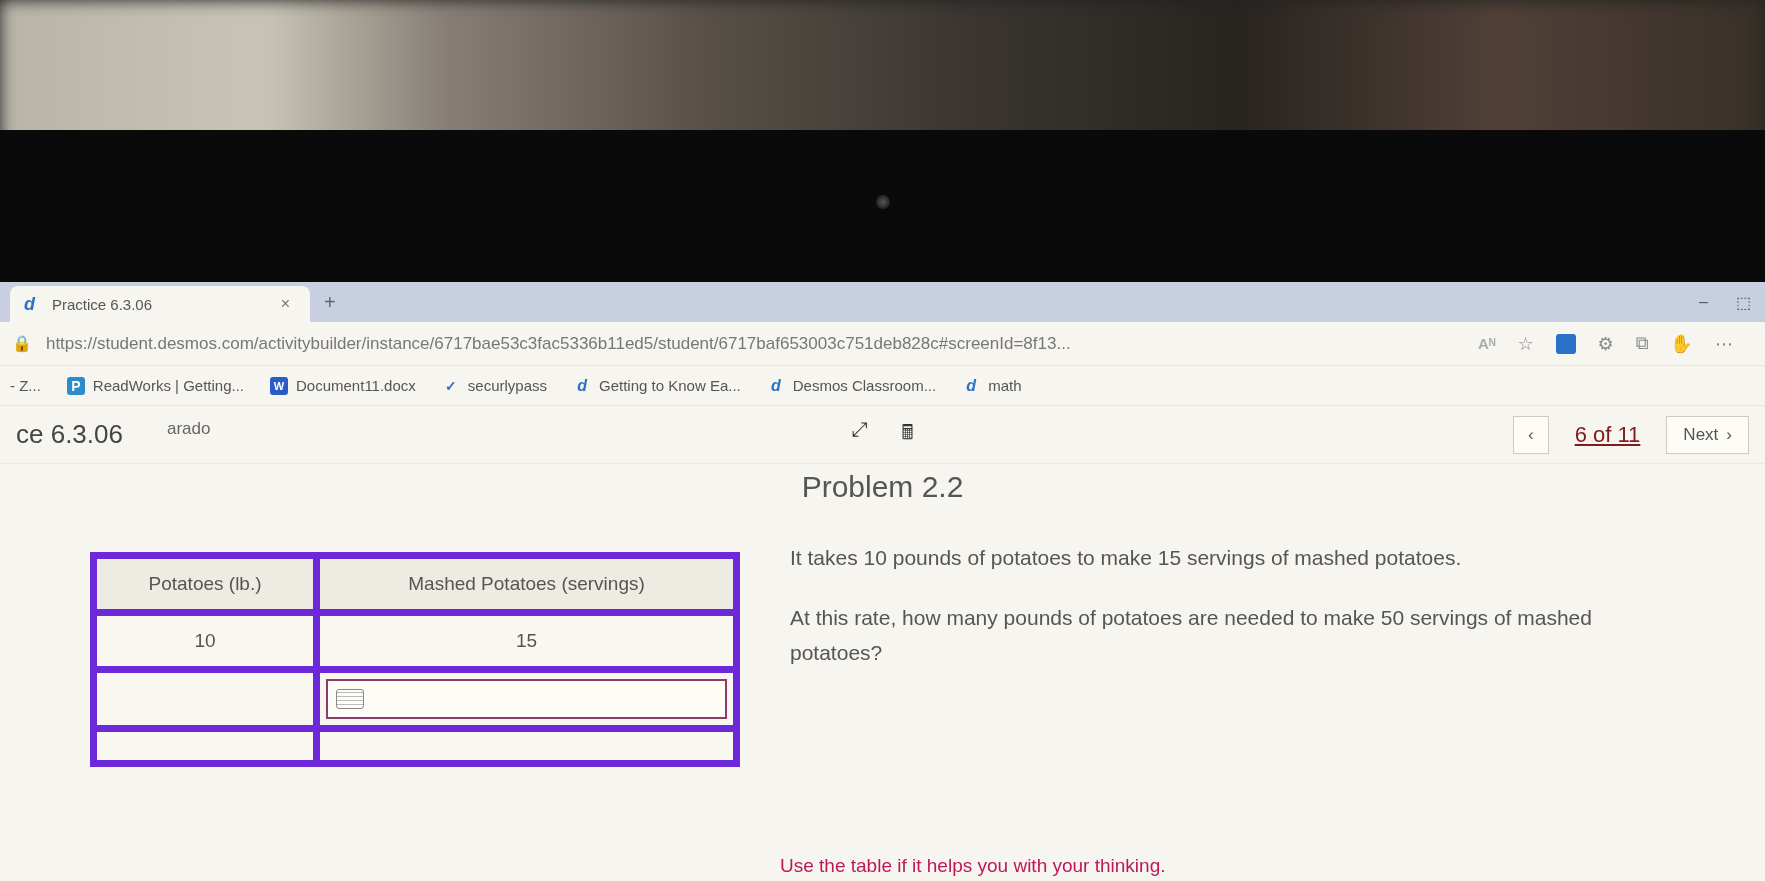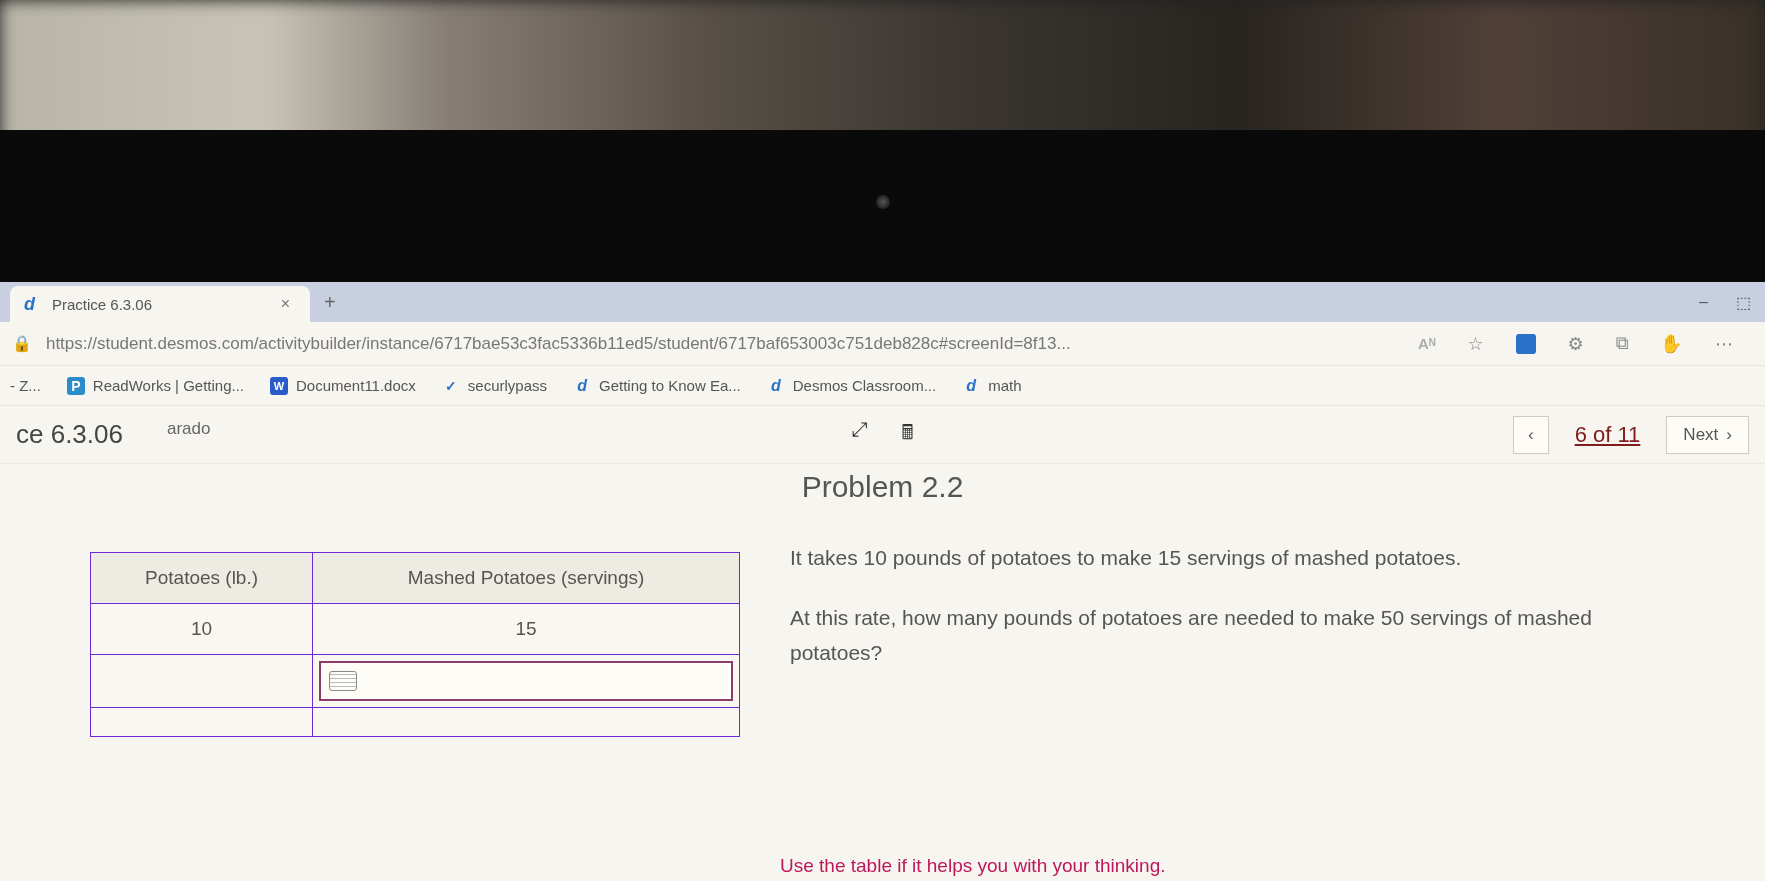--- a/index.html
+++ b/index.html
@@ -71,21 +71,21 @@
     height: 44px;
     background: #f7f5ef;
     display: flex;
     align-items: center;
     padding: 0 12px;
     gap: 14px;
     border-bottom: 1px solid #e8e5dc;
   }
   .site-icon { color: #888; font-size: 16px; }
   .url-text { flex: 1; font-size: 17px; color: #777; white-space: nowrap; overflow: hidden; text-overflow: ellipsis; }
-  .url-actions { display: flex; gap: 32px; align-items: center; color: #888; font-size: 18px; padding-right: 20px; }
+  .url-actions { display: flex; gap: 22px; align-items: center; color: #888; font-size: 18px; padding-right: 20px; }
   .url-actions span { cursor: pointer; }
   .aa-icon { font-size: 15px; font-weight: 600; color: #aaa; }
   .blue-sq { width: 20px; height: 20px; background: #2a72c9; border-radius: 3px; display: inline-block; }
   
   .bookmarks {
     height: 40px;
     background: #f7f5ef;
     display: flex;
     align-items: center;
     padding: 0 10px;
@@ -151,21 +151,21 @@
   .left-col {
     margin-top: 70px;
     width: 650px;
   }
   table.data {
     border-collapse: collapse;
     width: 100%;
     background: #f9f7ef;
   }
   table.data th, table.data td {
-    border: 1px solid #6d28d9;
+    border: 7px solid #6d28d9;
     padding: 14px 10px;
     text-align: center;
     font-size: 19px;
     color: #555;
     font-weight: 400;
   }
   table.data th { background: #eeece2; }
   .input-cell {
     padding: 6px !important;
   }

